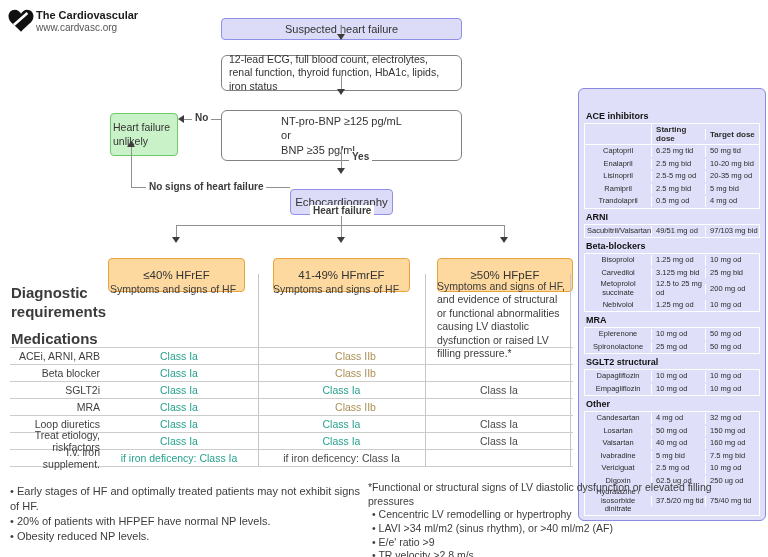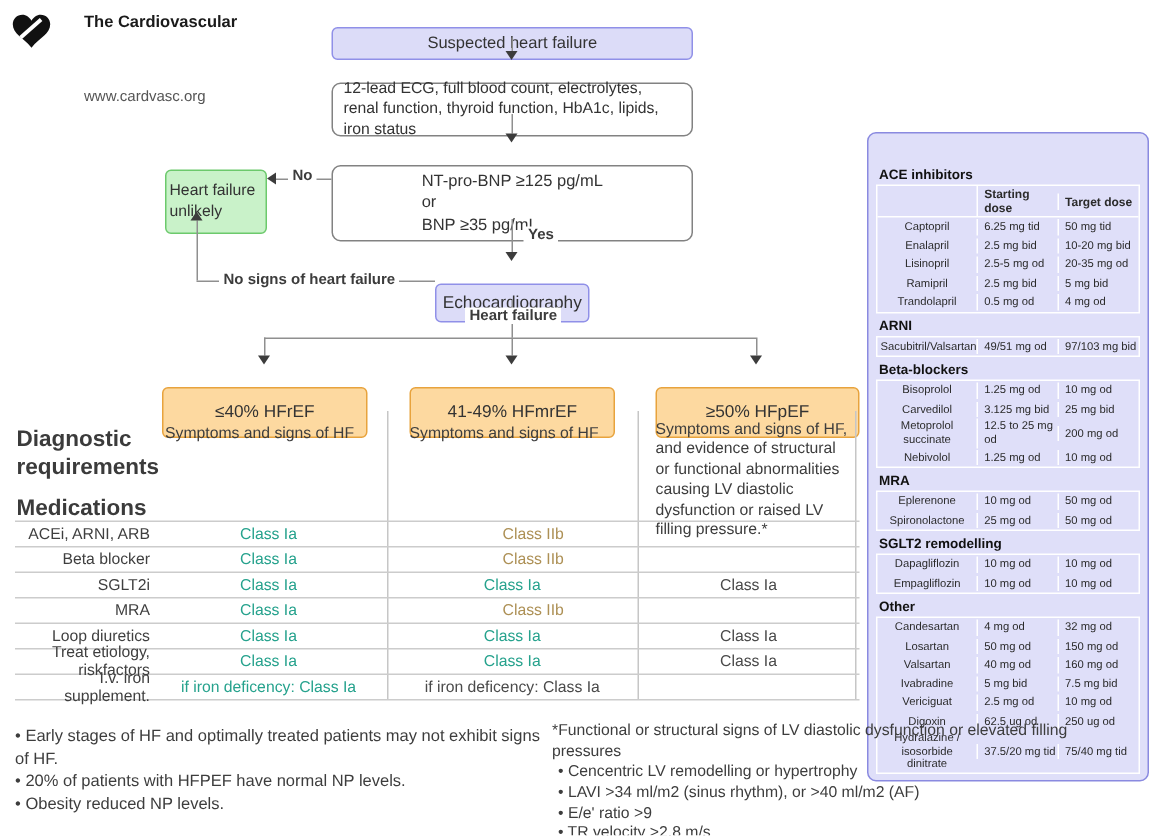--- a/index.html
+++ b/index.html
@@ -1,24 +1,24 @@
 <!DOCTYPE html>
 <html style="--purple-fill: #dcdcf8; --purple-border: #9090e8; --green-fill: #c9f2c9; --green-border: #6cc96c; --orange-fill: #fdd9a0; --orange-border: #e8a33d; --teal: #26a28d; --tan: #ad9055; --table-bg: #dfdff9; --table-border: #8a8ae0;"><head>
 <meta charset="utf-8">
 <style>
   * { margin:0; padding:0; box-sizing:border-box; }
   html,body { background:#fff; }
   body { font-family:"Liberation Sans","DejaVu Sans",sans-serif; color:#3d3d3d; }
   #canvas { position:relative; width:768px; height:557px; background:#fff; overflow:hidden; }
 
   
-  .logo { position:absolute; left:8px; top:9px; display:flex; align-items:flex-start; gap:22px; }
+  .logo { position:absolute; left:8px; top:9px; display:flex; align-items:flex-end; gap:2px; }
   .logo svg { width:26px; height:24px; }
   .brand-name { font-size:11px; font-weight:bold; color:#1a1a1a; line-height:1.15; }
-  .brand-url { font-size:10px; color:#555;margin-top:37px; }
+  .brand-url { font-size:10px; color:#555; }
 
   
   .fbox { position:absolute; display:flex; align-items:center; justify-content:center;
           font-size:10.5px; color:#333; line-height:1.3;margin-top:15px; }
   .purple { background:var(--purple-fill); border:1px solid var(--purple-border); border-radius:4px; }
   .whitebox { background:#fff; border:1px solid #828282; border-radius:6px; }
   .greenbox { background:var(--green-fill); border:1px solid var(--green-border); border-radius:4px; }
   .orangebox { background:var(--orange-fill); border:1px solid var(--orange-border); border-radius:4px; font-size:11.5px; }
 
   #box-suspected { left:221px; top:3px; width:241px; height:22px; font-size:11px; }
@@ -283,21 +283,21 @@
 
   <div class="dt-row">
     <div class="dt-name">Spironolactone</div>
     <div class="dt-dose">25 mg od</div>
     <div class="dt-dose">50 mg od</div>
   </div>
 </div>
   </div>
 
   <div class="dt-section">
-    <div class="dt-title">SGLT2 remodelling</div>
+    <div class="dt-title">SGLT2 structural</div>
     <div class="dt-grid">
   <div class="dt-row">
     <div class="dt-name">Dapagliflozin</div>
     <div class="dt-dose">10 mg od</div>
     <div class="dt-dose">10 mg od</div>
   </div>
 
   <div class="dt-row">
     <div class="dt-name">Empagliflozin</div>
     <div class="dt-dose">10 mg od</div>

